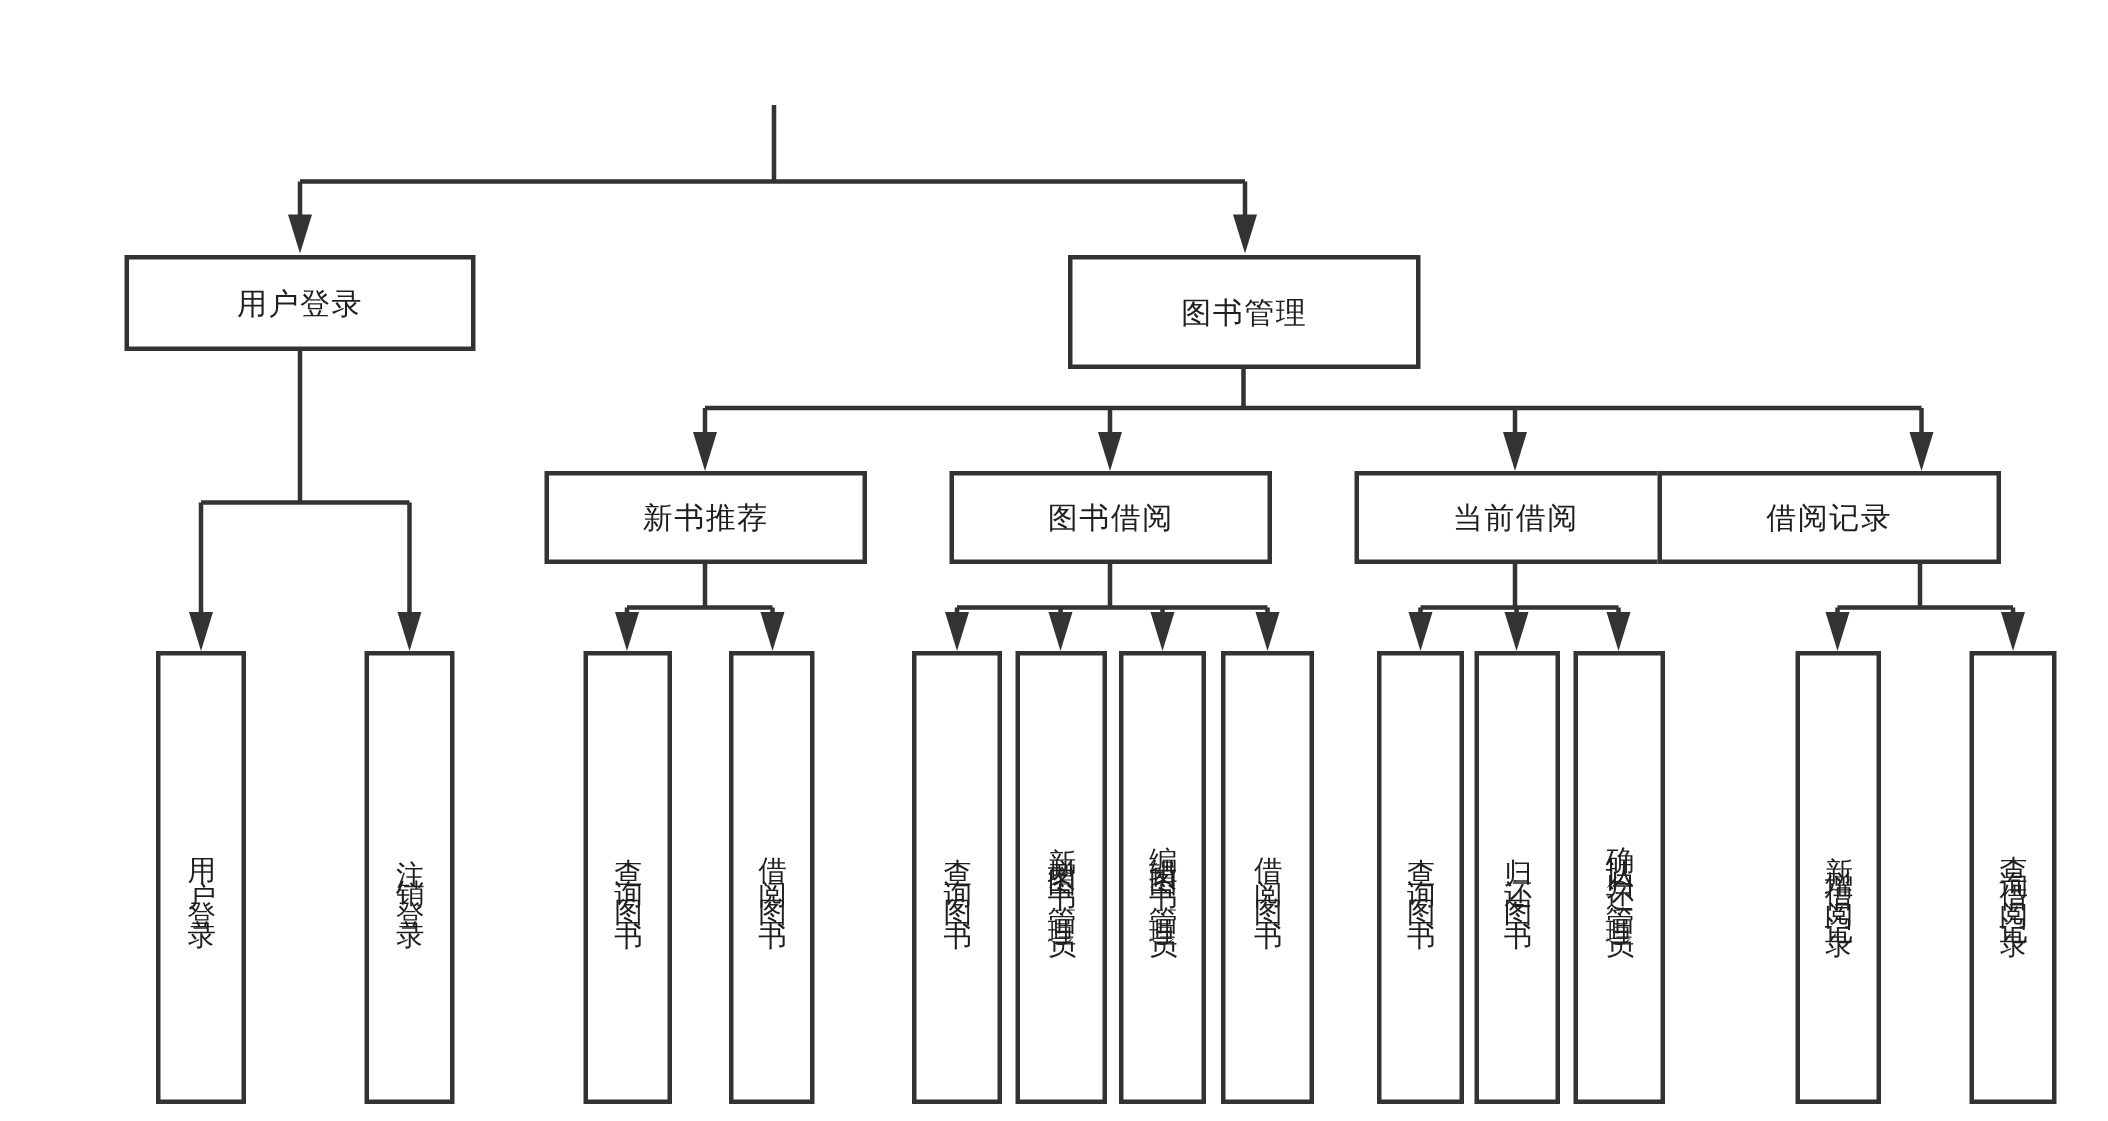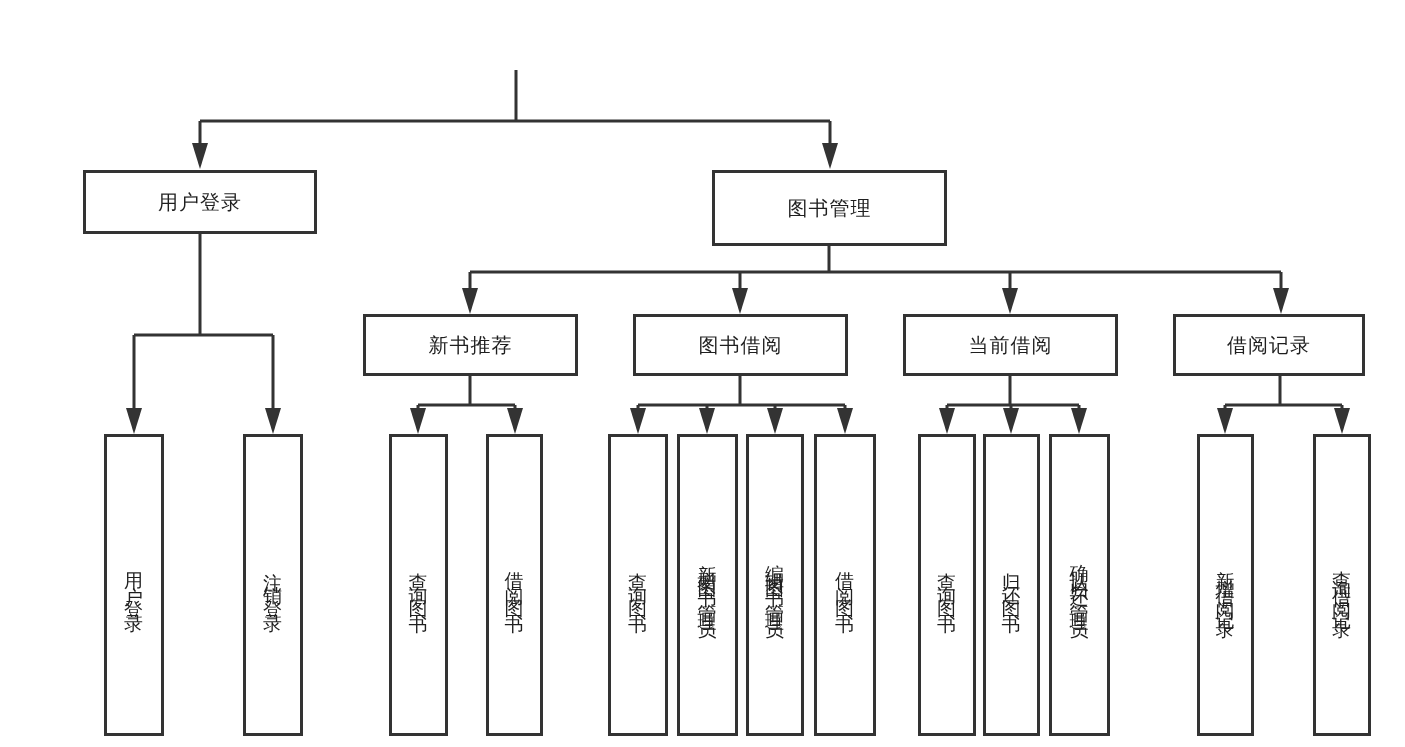--- a/index.html
+++ b/index.html
@@ -116,21 +116,21 @@
 
   <div class="hbox" style="left:633px;top:314px;width:215px;height:62px">
     <span>图书借阅</span>
   </div>
   <div class="hbox" style="left:363px;top:314px;width:215px;height:62px">
     <span>新书推荐</span>
   </div>
   <div class="hbox" style="left:903px;top:314px;width:215px;height:62px">
     <span>当前借阅</span>
   </div>
-  <div class="hbox" style="left:1173px;top:314px;width:192px;height:62px">
+  <div class="hbox" style="left:1105px;top:314px;width:229px;height:62px">
     <span>借阅记录</span>
   </div>
 
   <div class="vbox" style="left:104px;width:60px">
     <span class="vtext">用户登录</span>
   </div>
   <div class="vbox" style="left:243px;width:60px">
     <span class="vtext">注销登录</span>
   </div>
 

